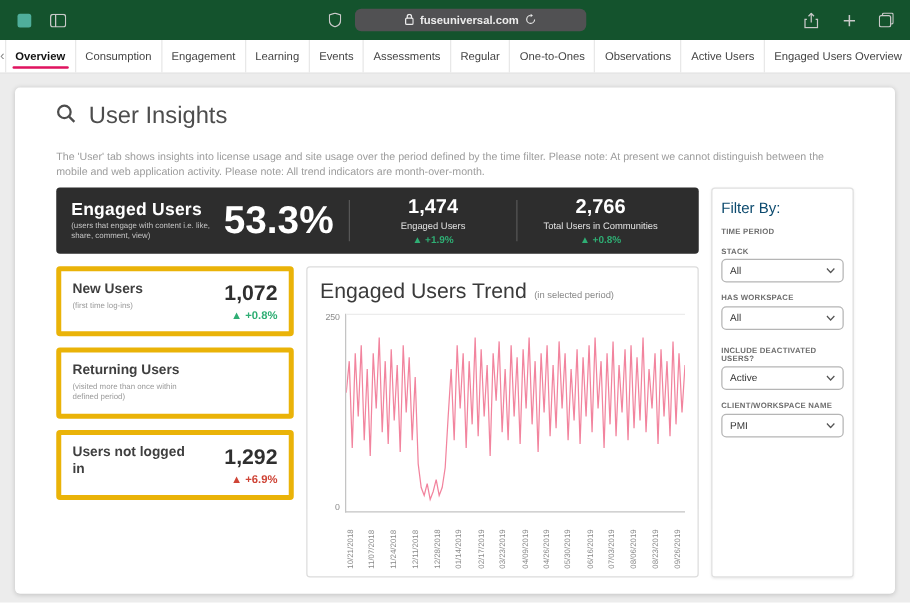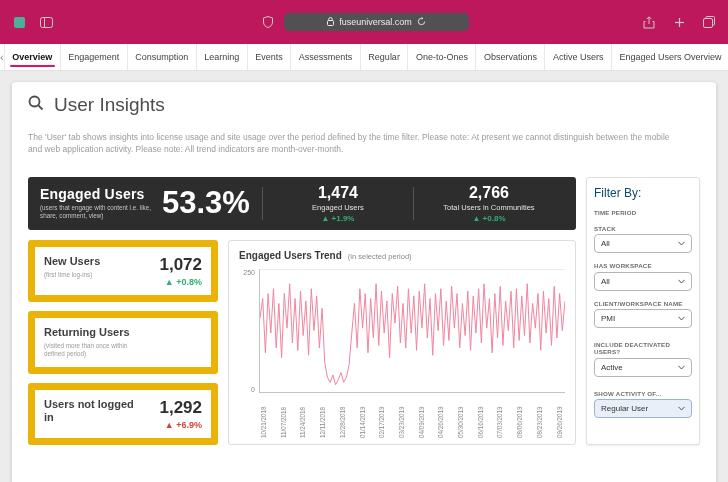--- a/index.html
+++ b/index.html
@@ -1,71 +1,71 @@
 <!DOCTYPE html>
 <html><head>
 <meta charset="utf-8">
 <style>
   * { margin:0; padding:0; box-sizing:border-box; }
   html,body { width:728px; height:482px; overflow:hidden; }
   body { font-family:"Liberation Sans", sans-serif; background:#ececec; }
 
   
-  .browser-bar { height:44px; background:#be185d; display:flex; align-items:center; padding:0 10px; color:#c9c9c9; }
+  .browser-bar { height:32px; background:#14532d; display:flex; align-items:center; padding:0 10px; color:#c9c9c9;font-weight:bold; }
   .bi { display:flex; align-items:center; justify-content:center; width:18px; height:18px; cursor:pointer; }
   .left-icons { display:flex; gap:9px; align-items:center; width:160px; }
   .url-area { flex:1; display:flex; justify-content:center; align-items:center; gap:7px; }
   .url-pill { background:#515153; border-radius:5px; height:18px; display:flex; align-items:center; gap:5px; padding:0 8px; color:#ececec; font-size:9px; min-width:185px; justify-content:center; }
   .right-icons { display:flex; gap:12px; align-items:center; width:160px; justify-content:flex-end; }
   .win-sq { width:11px; height:11px; border-radius:2px; background:#4fae9b; }
 
   
   .tab-bar { height:27px; background:#fff; border-bottom:1px solid #e0e0e0; display:flex; align-items:stretch; font-size:9px; color:#444; }
   .tab-scroll { width:14px; display:flex; align-items:center; justify-content:center; color:#888; font-size:11px; cursor:pointer; }
   .tab { display:flex; align-items:center; padding:0 7.5px; border-right:1px solid #e8e8e8; white-space:nowrap; position:relative; cursor:pointer; }
   .tab:first-of-type { border-left:1px solid #e8e8e8;text-align:right; }
   .tab.active { color:#111; font-weight:bold; }
   .tab.active::after { content:""; position:absolute; left:5px; right:5px; bottom:3px; height:2.5px; background:var(--accent); border-radius:2px; }
 
   
   :root { --accent:#e0135f; --green:#2fae74; --red:#cf4436; }
   .page { height:427px; padding:11px 12px; }
-  .panel { background:#fff; border-radius:4px; box-shadow:0 1px 4px rgba(0,0,0,.18); height:100%; padding:12px 16px; }
+  .panel { background:#fff; border-radius:4px; box-shadow:0 1px 4px rgba(0,0,0,.18); height:100%; padding:12px 33px; }
   .insights-header { display:flex; align-items:center; gap:10px; }
   .insights-title { font-size:19px; color:#4d4d4d; font-weight:normal; }
   .desc { font-size:8.5px; color:#9c9c9c; margin-top:16px; line-height:1.4; max-width:655px; }
 
-  .grid { display:grid; grid-template-columns:190px 1fr 114px; grid-template-rows:auto 1fr; gap:10px; margin-top:21px; height:268px; }
+  .grid { display:grid; grid-template-columns:190px 1fr 114px; grid-template-rows:auto 1fr; gap:10px; margin-top:6px; height:312px; }
 
   
   .banner { grid-column:1/3; background:#2d2d2d; border-radius:3px; display:flex; align-items:center; color:#fff; padding:7px 12px; }
   .banner-left { width:118px; }
   .banner-title { font-size:14px; font-weight:bold; letter-spacing:.2px; }
   .banner-sub { font-size:6.3px; color:#c4c4c4; line-height:1.35; margin-top:2px; }
   .banner-pct { font-size:31px; font-weight:bold; margin:0 12px 0 4px; }
   .banner-div { width:1px; background:#565656; align-self:stretch; margin:3px 0; }
   .banner-stat { flex:1; text-align:center; padding:0 4px; }
   .banner-stat .v { font-size:16px; font-weight:bold; }
   .banner-stat .l { font-size:7.5px; color:#e2e2e2; margin-top:1px; }
   .delta { font-size:8px; color:var(--green); margin-top:2px; font-weight:bold; }
 
   
   .cards { grid-column:1; grid-row:2; display:flex; flex-direction:column; gap:9px; }
-  .card { border:7px solid #eab308; border-radius:3px; padding:8px 9px; display:flex; justify-content:space-between; background:#fff; }
+  .card { border:4px solid #eab308; border-radius:3px; padding:8px 9px; display:flex; justify-content:space-between; background:#fff; }
   .card-title { font-size:11px; font-weight:bold; color:#3f3f3f; line-height:1.2; max-width:92px; }
   .card-sub { font-size:6.3px; color:#9a9a9a; margin-top:3px; line-height:1.35; max-width:88px; }
   .card-right { text-align:right; }
   .card-val { font-size:17px; font-weight:bold; color:#2f2f2f;text-align:right; }
   .card-delta { font-size:9px; margin-top:2px; font-weight:bold; color:var(--green); }
   .card-delta.red { color:var(--red); }
 
   
   .chart-card { grid-column:2; grid-row:2; border:1px solid #dcdcdc; border-radius:3px; padding:9px 10px 6px; display:flex; flex-direction:column; background:#fff; }
   .chart-head { display:flex; align-items:baseline; gap:6px; }
-  .chart-title { font-size:10px; font-weight:bold; color:#3a3a3a; }
+  .chart-title { font-size:17px; font-weight:normal; color:#3a3a3a; }
   .chart-sub { font-size:7.5px; color:#888; }
   .plot-wrap { display:flex; flex:1; margin-top:8px; min-height:0; }
   .y-axis { width:20px; display:flex; flex-direction:column; justify-content:space-between; align-items:flex-end; padding-right:4px; font-size:7px; color:#888; }
   .plot { flex:1; border-left:1px solid #c4c4c4; border-bottom:1px solid #c4c4c4; position:relative; }
   .grid-top { position:absolute; top:0; left:0; right:0; border-top:1px solid #ececec; }
   svg.trend { position:absolute; inset:0; width:100%; height:100%; display:block; }
   .x-labels { display:flex; justify-content:space-between; margin-left:20px; margin-top:3px; height:42px; padding:0 2px; }
   .x-labels span { writing-mode:vertical-rl; transform:rotate(180deg); font-size:6.3px; color:#8a8a8a; line-height:1; }
 
   
@@ -136,24 +136,24 @@
     </span>
   </div>
 </div>
 
 <div class="tab-bar">
   <span class="tab-scroll">‹</span>
   <div class="tab active">
       <span>Overview</span>
     </div>
   <div class="tab">
+      <span>Consumption</span>
+    </div>
+  <div class="tab">
       <span>Engagement</span>
-    </div>
-  <div class="tab">
-      <span>Consumption</span>
     </div>
   <div class="tab">
       <span>Learning</span>
     </div>
   <div class="tab">
       <span>Events</span>
     </div>
   <div class="tab">
       <span>Assessments</span>
     </div>
@@ -296,46 +296,37 @@
         <div class="fgroup">
           <div class="flabel">HAS WORKSPACE</div>
           <div class="fselect">
             <span>All</span>
             <span class="chev"><svg width="7" height="5" viewBox="0 0 7 5">
                   <path d="M0.5 0.8 L3.5 4 L6.5 0.8" fill="none" stroke="#555"></path>
                 </svg></span>
           </div>
         </div>
 
+        <div class="fgroup" style="margin-top:13px">
+          <div class="flabel">INCLUDE DEACTIVATED USERS?</div>
+          <div class="fselect">
+            <span>Active</span>
+            <span class="chev"><svg width="7" height="5" viewBox="0 0 7 5">
+                  <path d="M0.5 0.8 L3.5 4 L6.5 0.8" fill="none" stroke="#555"></path>
+                </svg></span>
+          </div>
+        </div>
+
         <div class="fgroup">
           <div class="flabel">CLIENT/WORKSPACE NAME</div>
           <div class="fselect">
             <span>PMI</span>
             <span class="chev"><svg width="7" height="5" viewBox="0 0 7 5">
                   <path d="M0.5 0.8 L3.5 4 L6.5 0.8" fill="none" stroke="#555"></path>
                 </svg></span>
           </div>
         </div>
 
-        <div class="fgroup" style="margin-top:13px">
-          <div class="flabel">INCLUDE DEACTIVATED USERS?</div>
-          <div class="fselect">
-            <span>Active</span>
-            <span class="chev"><svg width="7" height="5" viewBox="0 0 7 5">
-                  <path d="M0.5 0.8 L3.5 4 L6.5 0.8" fill="none" stroke="#555"></path>
-                </svg></span>
-          </div>
-        </div>
-
-        <div class="fgroup" style="margin-top:13px">
-          <div class="flabel">SHOW ACTIVITY OF...</div>
-          <div class="fselect accent">
-            <span>Regular User</span>
-            <span class="chev"><svg width="7" height="5" viewBox="0 0 7 5">
-                  <path d="M0.5 0.8 L3.5 4 L6.5 0.8" fill="none" stroke="#555"></path>
-                </svg></span>
-          </div>
-        </div>
 
       </div>
     </div>
   </div>
 </div>
 
 </body></html>

